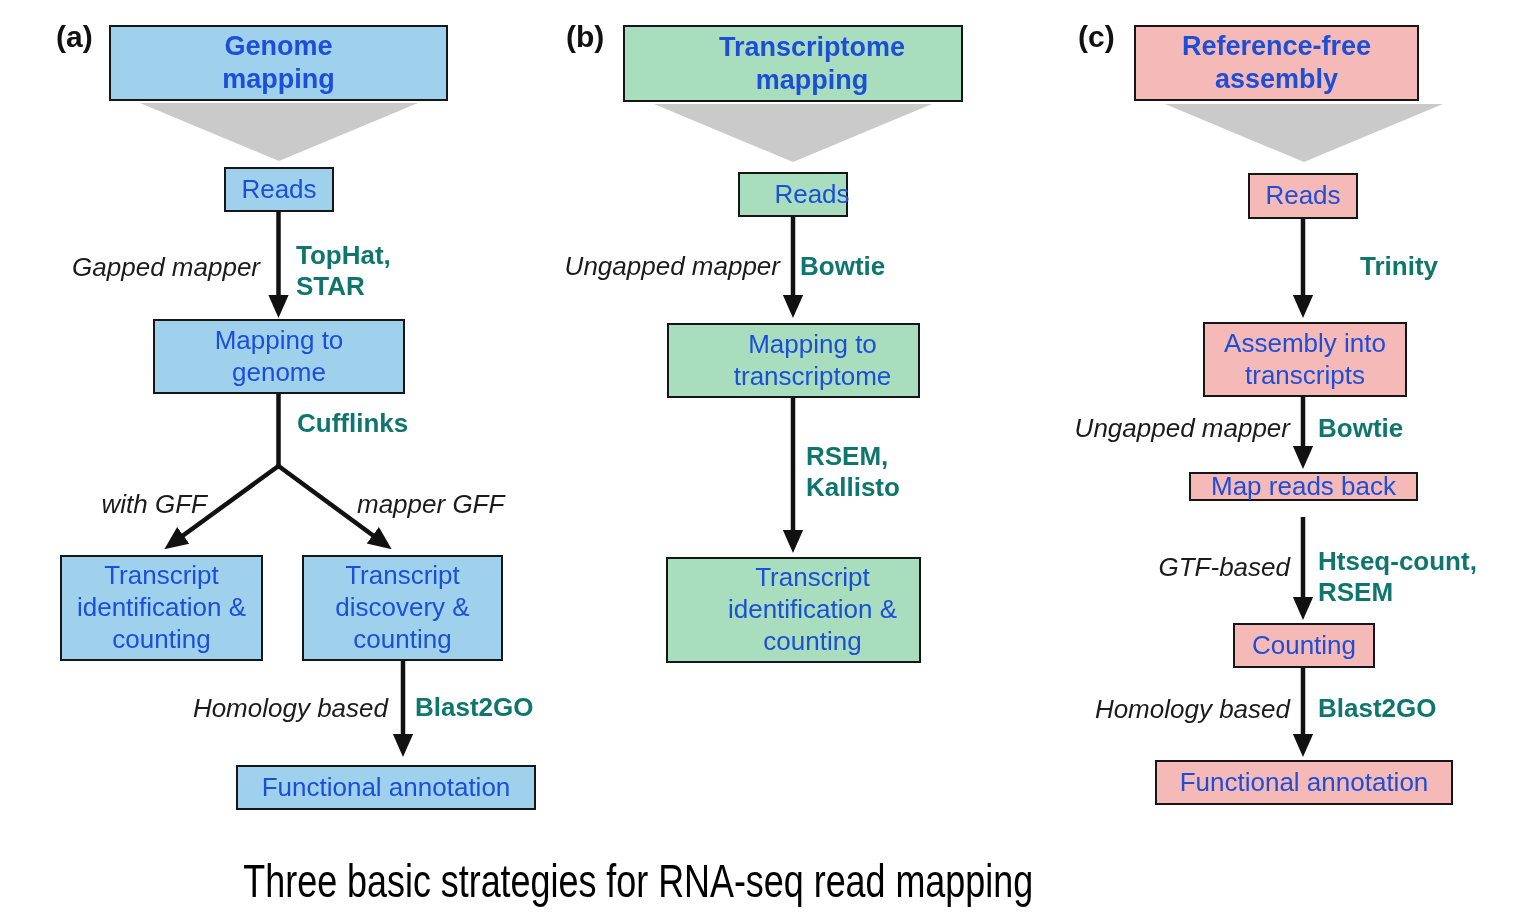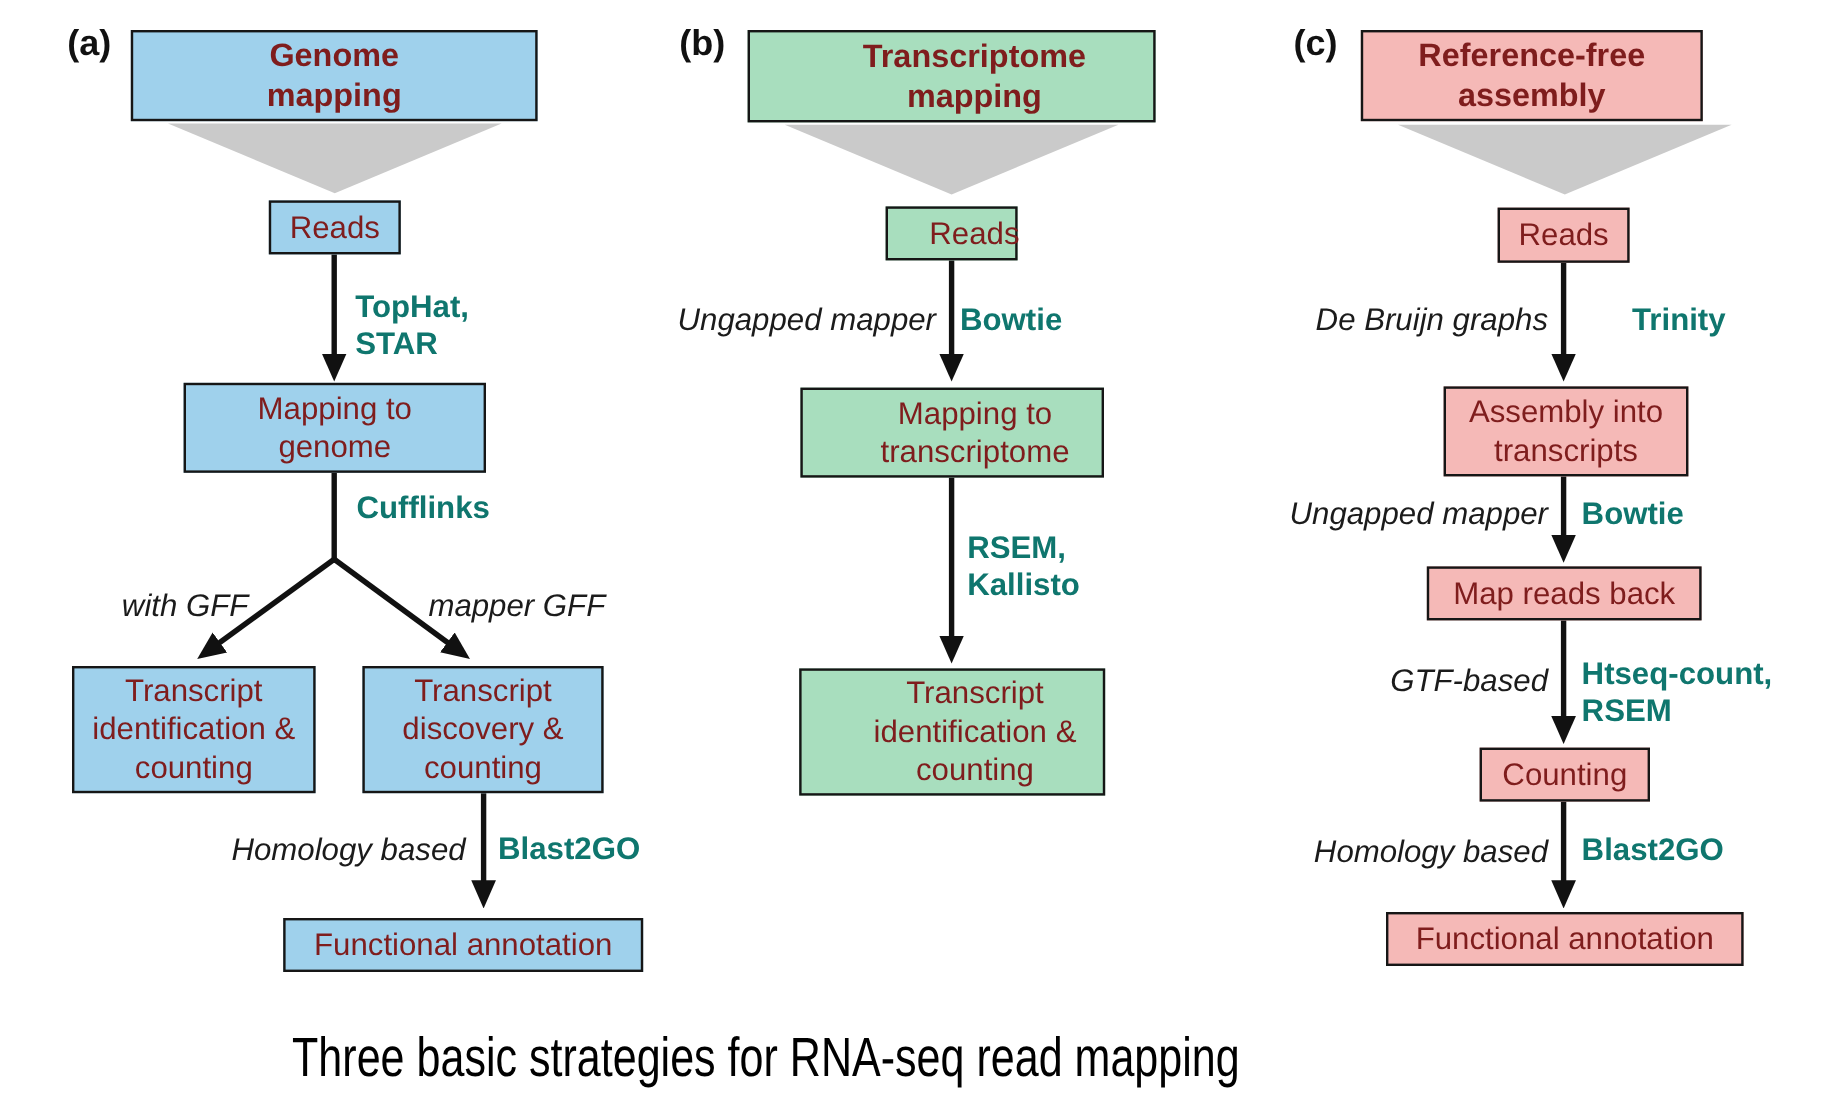--- a/index.html
+++ b/index.html
@@ -1,21 +1,21 @@
 <!DOCTYPE html>
 <html style="--panel-a-fill: #9FD1EC; --panel-b-fill: #A8DEBE; --panel-c-fill: #F5B9B7; --funnel-gray: #CACACA; --line-black: #111111;"><head>
 <meta charset="utf-8">
 <style>
   html, body { margin:0; padding:0; background:#ffffff; }
   .canvas { position:relative; width:1536px; height:918px; background:#ffffff;
             font-family:"Liberation Sans", sans-serif; overflow:hidden; }
   .overlay { position:absolute; left:0; top:0; width:1536px; height:918px; }
   .box { position:absolute; box-sizing:border-box; border:2px solid #161616;
          display:flex; align-items:center; justify-content:center; text-align:center;
-         white-space:pre-line; font-size:26px; line-height:1.22; color:#7f1d1d; }
+         white-space:pre-line; font-size:26px; line-height:1.22; color:#1d4ed8; }
   .hdr { font-weight:bold; font-size:27px; }
   .fill-a { background: var(--panel-a-fill, #9FD1EC); }
   .fill-b { background: var(--panel-b-fill, #A8DEBE); padding-left: 38px; }
   .fill-c { background: var(--panel-c-fill, #F5B9B7); }
   .plabel { position:absolute; font-weight:bold; font-size:30px; color:#111; }
   .lbl-method { position:absolute; font-style:italic; font-size:26px; color:#1b1b1b;
                 white-space:pre-line; }
   .lbl-tool { position:absolute; font-weight:bold; font-size:26px; color:#0f766e;
               white-space:pre-line; line-height:1.18; }
   .caption { position:absolute; left:0; top:854px; width:1276px; text-align:center;
@@ -54,20 +54,21 @@
     <line x1="1303" y1="219" x2="1303" y2="311" marker-end="url(#ah)"></line>
     <line x1="1303" y1="397" x2="1303" y2="462" marker-end="url(#ah)"></line>
     <line x1="1303" y1="517" x2="1303" y2="613" marker-end="url(#ah)"></line>
     <line x1="1303" y1="668" x2="1303" y2="750" marker-end="url(#ah)"></line>
   </svg>
 
   <div class="plabel" style="left:56px;top:20px">(a)</div>
   <div class="box hdr fill-a" style="left:109px;top:25px;width:339px;height:76px">Genome
 mapping</div>
   <div class="box fill-a" style="left:224px;top:167px;width:110px;height:45px">Reads</div>
+  <div class="lbl-method" style="right:1276px;top:252px">Gapped mapper</div>
   <div class="lbl-tool" style="left:296px;top:240px">TopHat,
 STAR</div>
   <div class="box fill-a" style="left:153px;top:319px;width:252px;height:75px">Mapping to
 genome</div>
   <div class="lbl-tool" style="left:297px;top:408px">Cufflinks</div>
   <div class="lbl-method" style="right:1329px;top:489px">with GFF</div>
   <div class="lbl-method" style="left:357px;top:489px">mapper GFF</div>
   <div class="box fill-a" style="left:60px;top:555px;width:203px;height:106px">Transcript
 identification &amp;
 counting</div>
@@ -89,27 +90,26 @@
   <div class="lbl-tool" style="left:806px;top:441px">RSEM,
 Kallisto</div>
   <div class="box fill-b" style="left:666px;top:557px;width:255px;height:106px">Transcript
 identification &amp;
 counting</div>
 
   <div class="plabel" style="left:1078px;top:20px">(c)</div>
   <div class="box hdr fill-c" style="left:1134px;top:25px;width:285px;height:76px">Reference-free
 assembly</div>
   <div class="box fill-c" style="left:1248px;top:173px;width:110px;height:46px">Reads</div>
-  <div class="lbl-method" style="right:246px;top:251px">De Bruijn graphs</div>
   <div class="lbl-tool" style="left:1360px;top:251px">Trinity</div>
   <div class="box fill-c" style="left:1203px;top:322px;width:204px;height:75px">Assembly into
 transcripts</div>
   <div class="lbl-method" style="right:246px;top:413px">Ungapped mapper</div>
   <div class="lbl-tool" style="left:1318px;top:413px">Bowtie</div>
-  <div class="box fill-c" style="left:1189px;top:472px;width:229px;height:45px">Map reads back</div>
+  <div class="box fill-c" style="left:1189px;top:472px;width:229px;height:29px">Map reads back</div>
   <div class="lbl-method" style="right:246px;top:552px">GTF-based</div>
   <div class="lbl-tool" style="left:1318px;top:546px">Htseq-count,
 RSEM</div>
   <div class="box fill-c" style="left:1233px;top:623px;width:142px;height:45px">Counting</div>
   <div class="lbl-method" style="right:246px;top:694px">Homology based</div>
   <div class="lbl-tool" style="left:1318px;top:693px">Blast2GO</div>
   <div class="box fill-c" style="left:1155px;top:760px;width:298px;height:45px">Functional annotation</div>
 
   <div class="caption">
     <span>Three basic strategies for RNA-seq read mapping</span>

